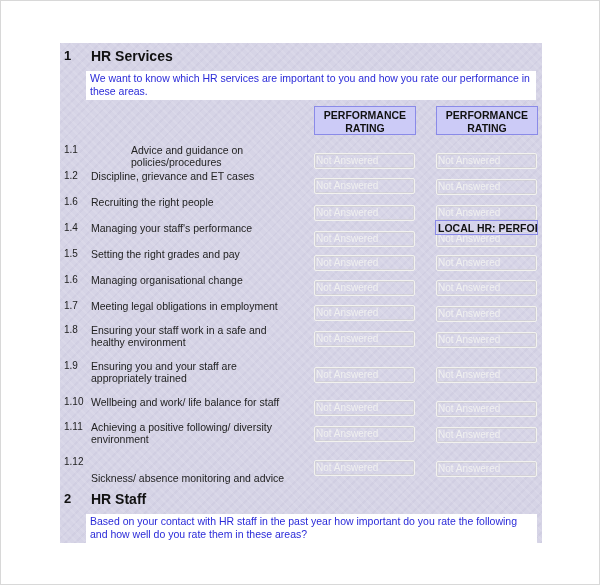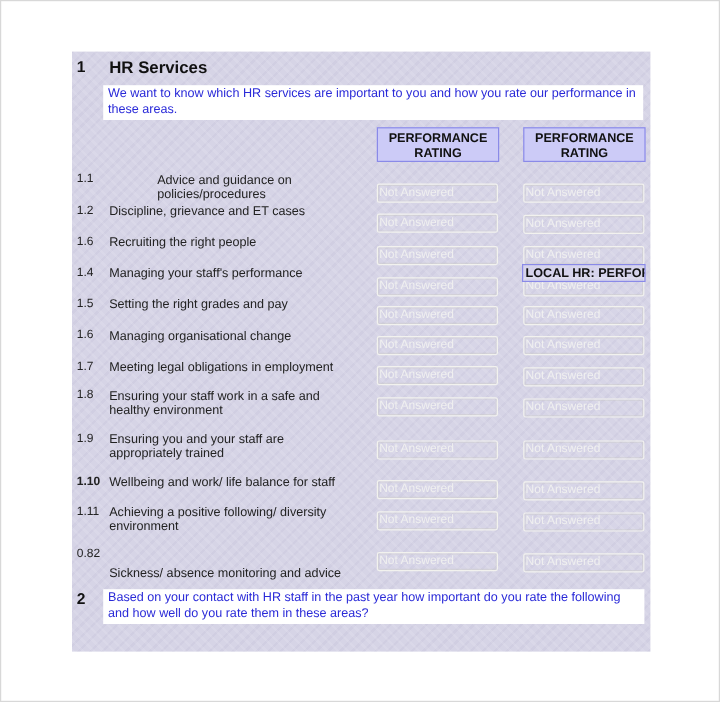--- a/index.html
+++ b/index.html
@@ -85,31 +85,31 @@
     <div class="field" style="left: 313px; top: 304px;">Not Answered</div>
     <div class="field" style="left: 435px; top: 305px;">Not Answered</div>
     <div class="q-num" style="top: 323px;">1.8</div>
     <div class="q-text" style="top: 323px;">Ensuring your staff work in a safe and healthy environment</div>
     <div class="field" style="left: 313px; top: 330px;">Not Answered</div>
     <div class="field" style="left: 435px; top: 331px;">Not Answered</div>
     <div class="q-num" style="top: 359px;">1.9</div>
     <div class="q-text" style="top: 359px;">Ensuring you and your staff are appropriately trained</div>
     <div class="field" style="left: 313px; top: 366px;">Not Answered</div>
     <div class="field" style="left: 435px; top: 366px;">Not Answered</div>
-    <div class="q-num" style="top: 395px; font-weight: bold;">1.10</div>
+    <div class="q-num" style="top: 395px;">1.10</div>
     <div class="q-text" style="top: 395px;">Wellbeing and work/ life balance for staff</div>
     <div class="field" style="left: 313px; top: 399px;">Not Answered</div>
     <div class="field" style="left: 435px; top: 400px;">Not Answered</div>
     <div class="q-num" style="top: 420px;">1.11</div>
     <div class="q-text" style="top: 420px;">Achieving a positive following/ diversity environment</div>
     <div class="field" style="left: 313px; top: 425px;">Not Answered</div>
     <div class="field" style="left: 435px; top: 426px;">Not Answered</div>
-    <div class="q-num" style="top: 455px;">0.82</div>
+    <div class="q-num" style="top: 455px;">1.12</div>
     <div class="q-text" style="top: 455px; margin-top: 16px;">Sickness/ absence monitoring and advice</div>
     <div class="field" style="left: 313px; top: 459px;">Not Answered</div>
     <div class="field" style="left: 435px; top: 460px;">Not Answered</div>
   </div>
 
 <div class="tooltip">LOCAL HR: PERFOR</div>
 
 <div class="sec-num" style="top:490px">2</div>
 <div class="sec-title" style="top:490px">HR Staff</div>
-<div class="intro" style="top:490px;width:451px">Based on your contact with HR staff in the past year how important do you rate the following and how well do you rate them in these areas?</div>
+<div class="intro" style="top:513px;width:451px">Based on your contact with HR staff in the past year how important do you rate the following and how well do you rate them in these areas?</div>
 
 </body></html>

